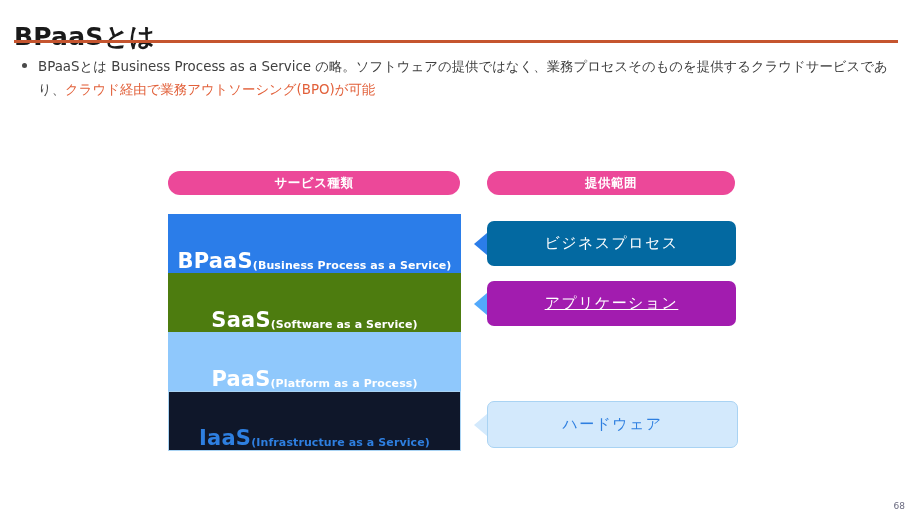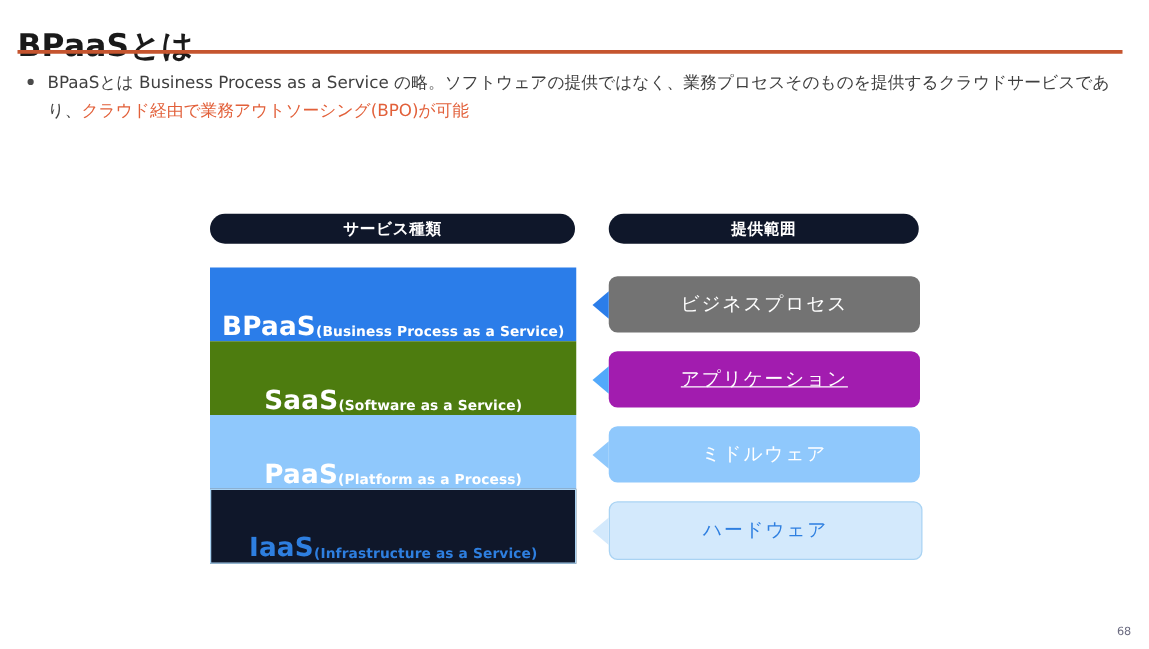--- a/index.html
+++ b/index.html
@@ -71,21 +71,21 @@
     top: 0;
     width: 919px;
     height: 519px;
     pointer-events: none;
   }
   .diagram > * { pointer-events: auto; }
 
   .pill {
     position: absolute;
     height: 24px;
-    background: #0f172a;
+    background: #ec4899;
     border-radius: 13px;
     color: #ffffff;
     font-size: 12.5px;
     font-weight: 700;
     display: flex;
     align-items: center;
     justify-content: center;
     letter-spacing: 0.5px;
   }
   #pill-left  { left: 168px; top: 171px; width: 292px; }
@@ -140,21 +140,21 @@
     position: absolute;
     left: -13px;
     top: 50%;
     margin-top: -11px;
     width: 0;
     height: 0;
     border-top: 11px solid transparent;
     border-bottom: 11px solid transparent;
     border-right: 13px solid currentColor;
   }
-  #callout-0 { top: 221px; background: #737373; color: #ffffff; }
+  #callout-0 { top: 221px; background: #0369a1; color: #ffffff; }
   #callout-1 { top: 281px; background: #a21caf; color: #ffffff; text-decoration: underline; }
   #callout-2 { top: 341px; background: #8fc8fc; color: #ffffff; }
   #callout-3 { top: 401px; background: #d3e9fc; color: #2e7fe0; border: 1px solid #a9d3f3; }
 
   #callout-0 .tip { color: #2b7de9; }
   #callout-1 .tip { color: #52a9fb; }
   #callout-2 .tip { color: #8fc8fc; }
   #callout-3 .tip { color: #d3e9fc; left: -14px; }
 
   .callout .label { position: relative; z-index: 2; }
@@ -209,24 +209,20 @@
   </div>
 
   <div class="callout" id="callout-0">
     <span class="tip"></span>
     <span class="label">ビジネスプロセス</span>
   </div>
   <div class="callout" id="callout-1">
     <span class="tip"></span>
     <span class="label">アプリケーション</span>
   </div>
-  <div class="callout" id="callout-2">
-    <span class="tip"></span>
-    <span class="label">ミドルウェア</span>
-  </div>
   <div class="callout" id="callout-3">
     <span class="tip"></span>
     <span class="label">ハードウェア</span>
   </div>
 
 </div>
 
 <div class="page-number">68</div>
 
 </body></html>

